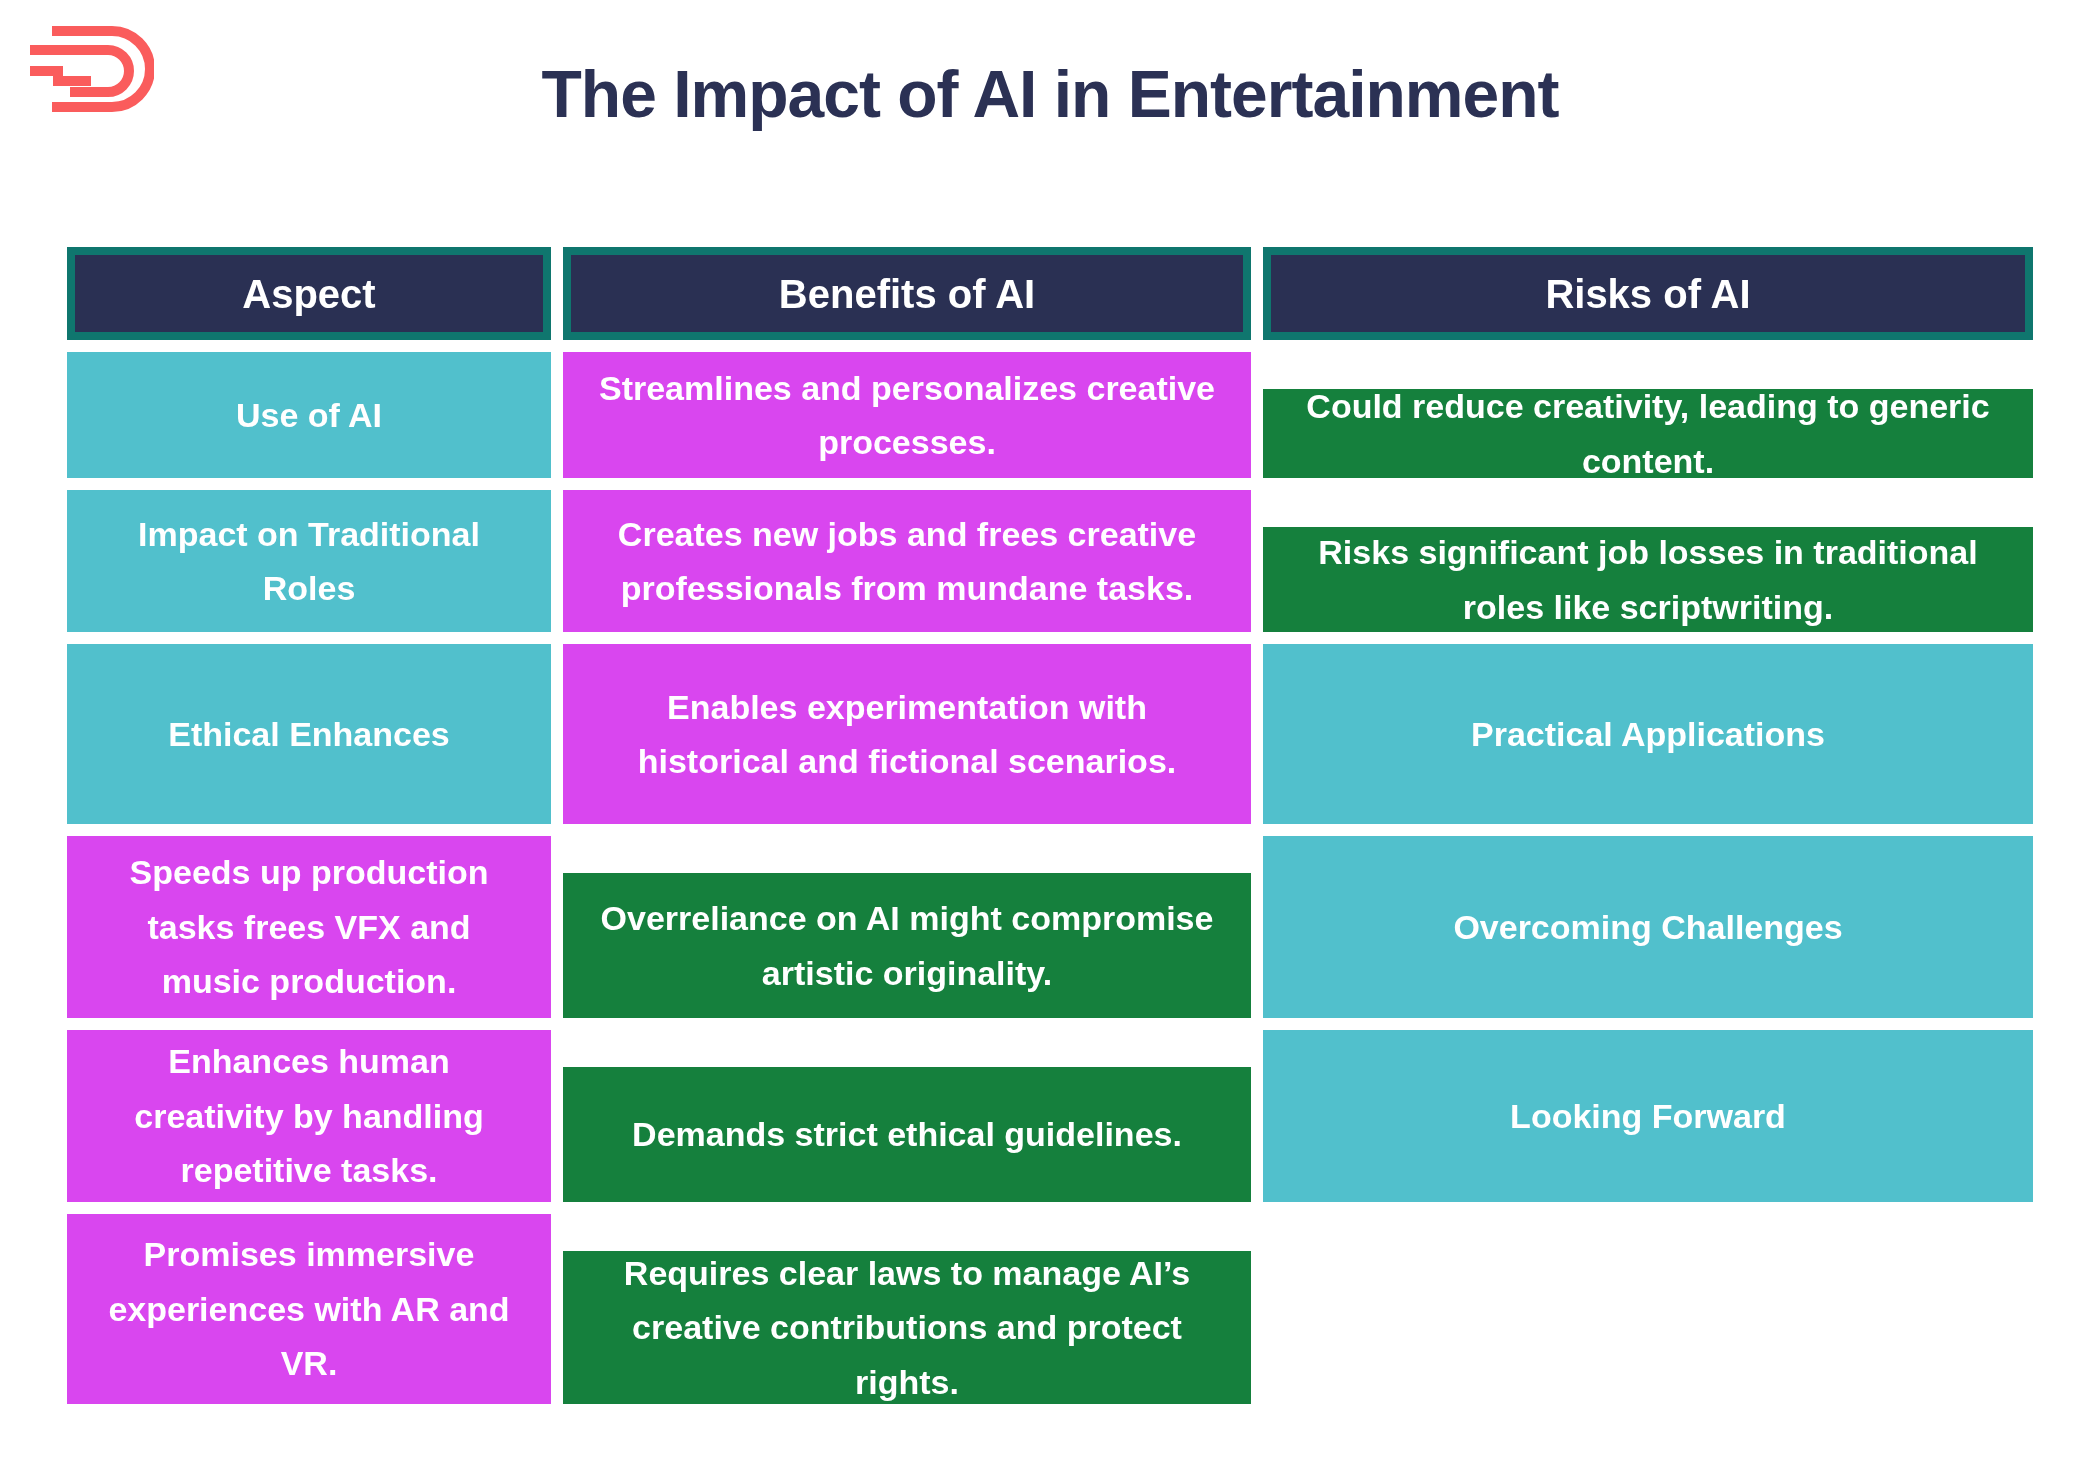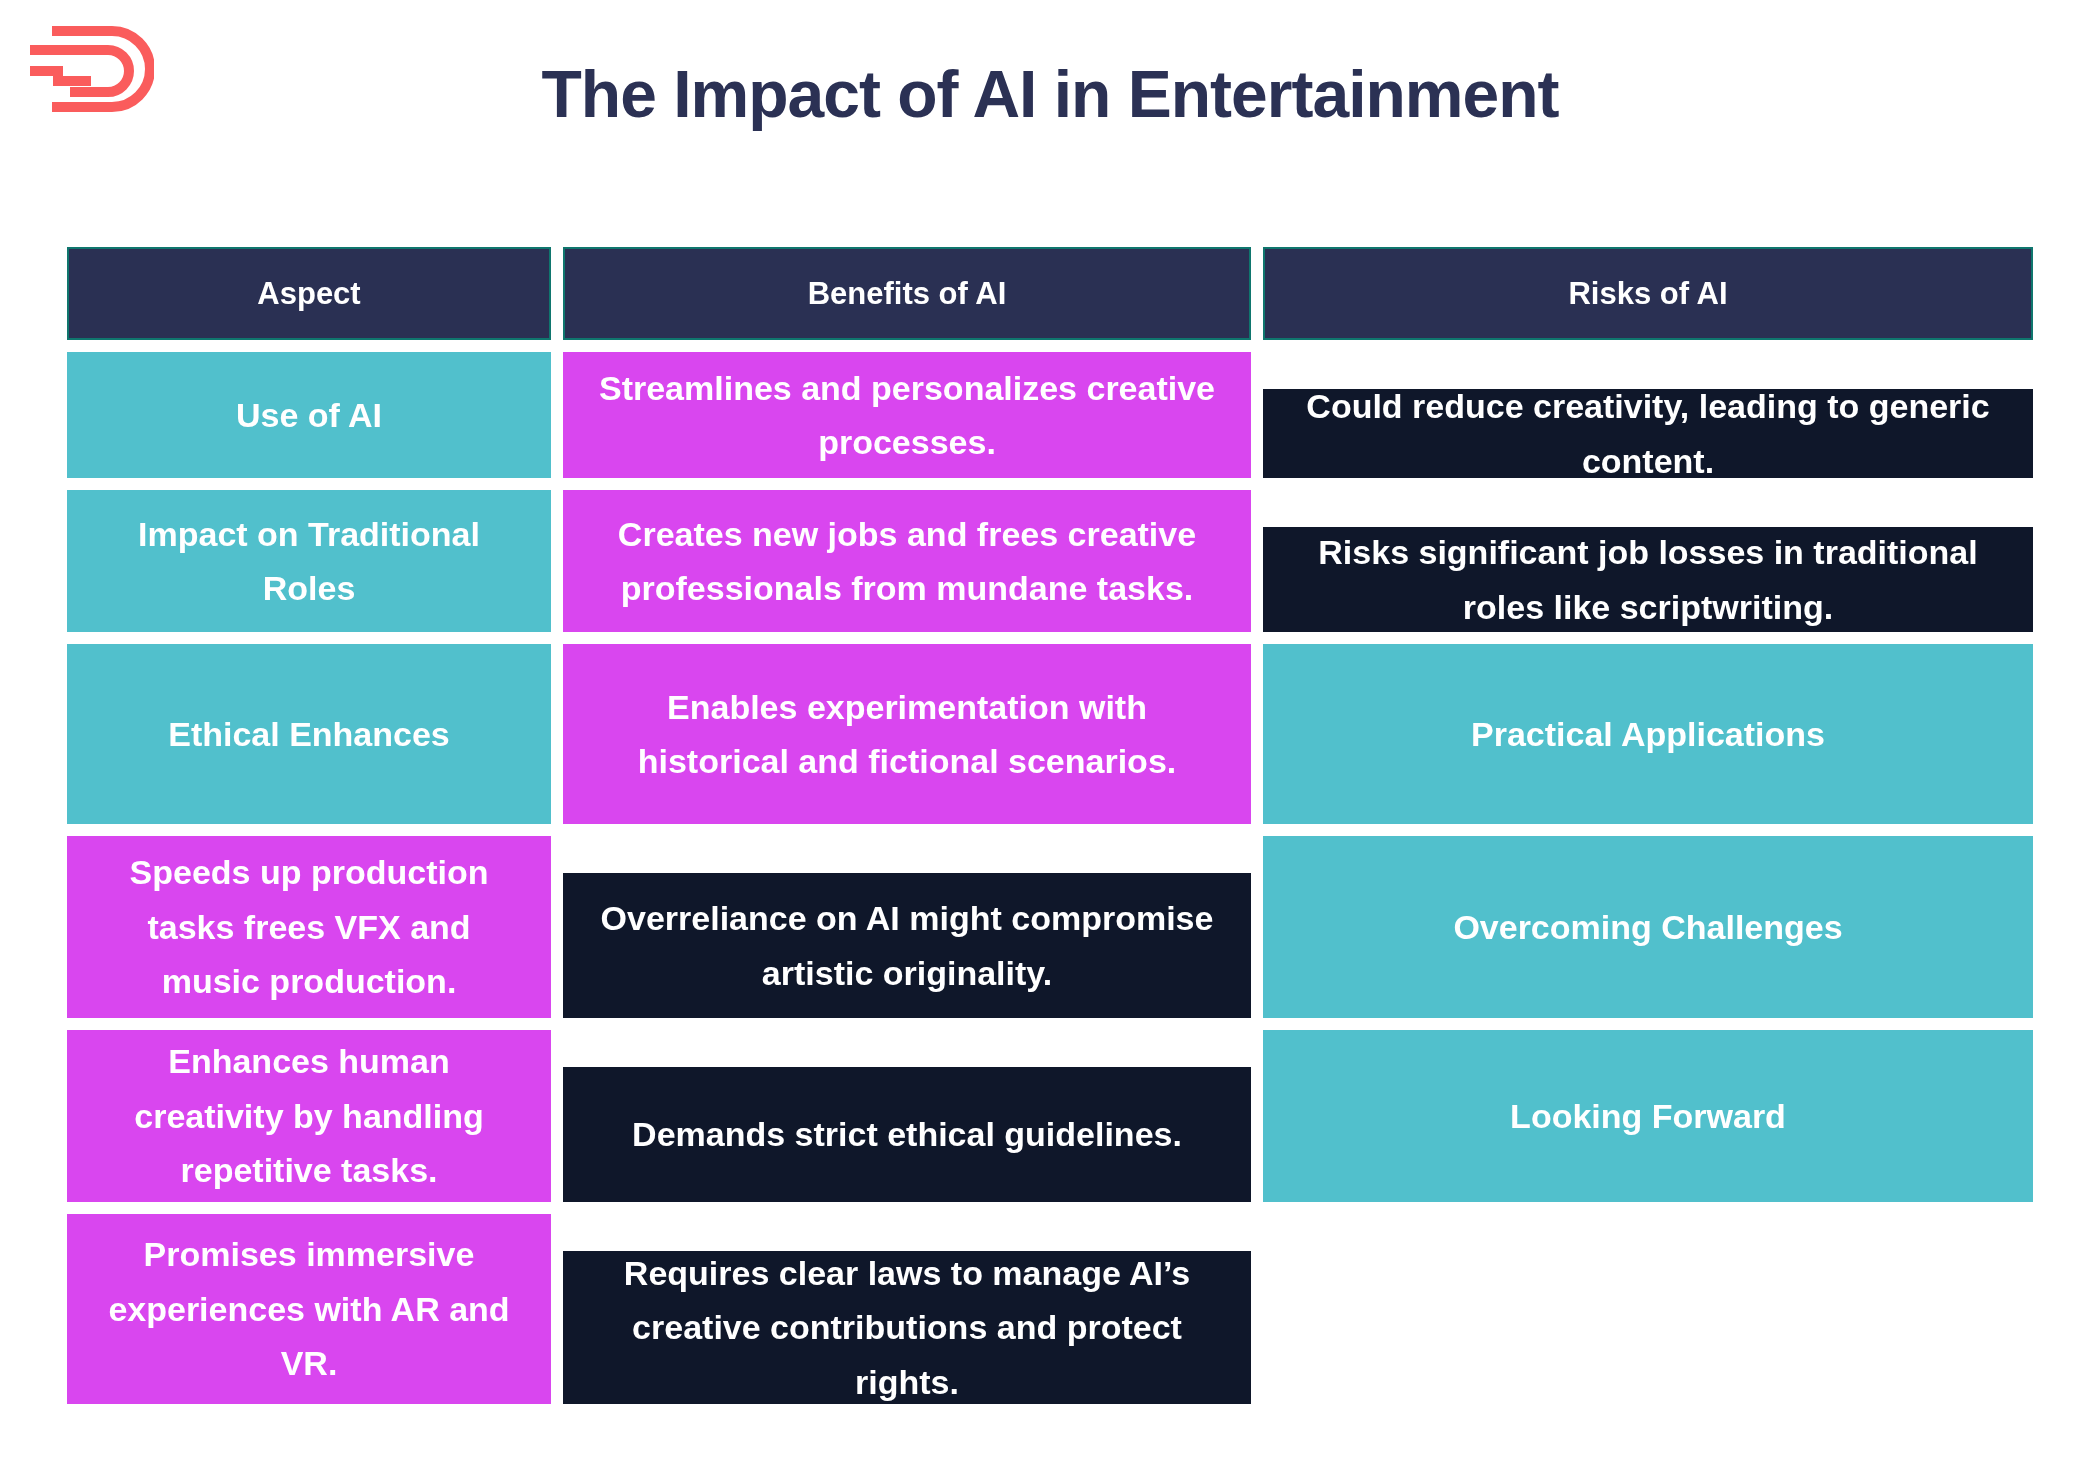--- a/index.html
+++ b/index.html
@@ -50,27 +50,27 @@
     justify-content: center;
     text-align: center;
     box-sizing: border-box;
     color: #ffffff;
     font-weight: bold;
     padding: 6px 30px;
     line-height: 1.6;
   }
   .header-cell {
     background: #2A3053;
-    font-size: 31px;
+    font-size: 40px;
     line-height: 1.2;
-    border: 2px solid #0f766e;
+    border: 8px solid #0f766e;
   }
   .aspect-cell  { background: #51C0CC; font-size: 34px; }
   .benefit-cell { background: #d946ef; font-size: 34px; }
-  .risk-cell    { background: #0f172a; font-size: 34px; margin-top: 37px; }
+  .risk-cell    { background: #15803d; font-size: 34px; margin-top: 37px; }
 </style>
 </head>
 <body>
 
 <div class="canvas">
 
   <svg class="logo" viewBox="0 0 130 104" aria-hidden="true">
     <g fill="none" stroke="#FA5C5C" stroke-width="10">
       <path d="M28 18 H88 A38 38 0 0 1 88 94 H28"></path>
       <path d="M6 37 H84 A21 21 0 0 1 84 79 H46"></path>

